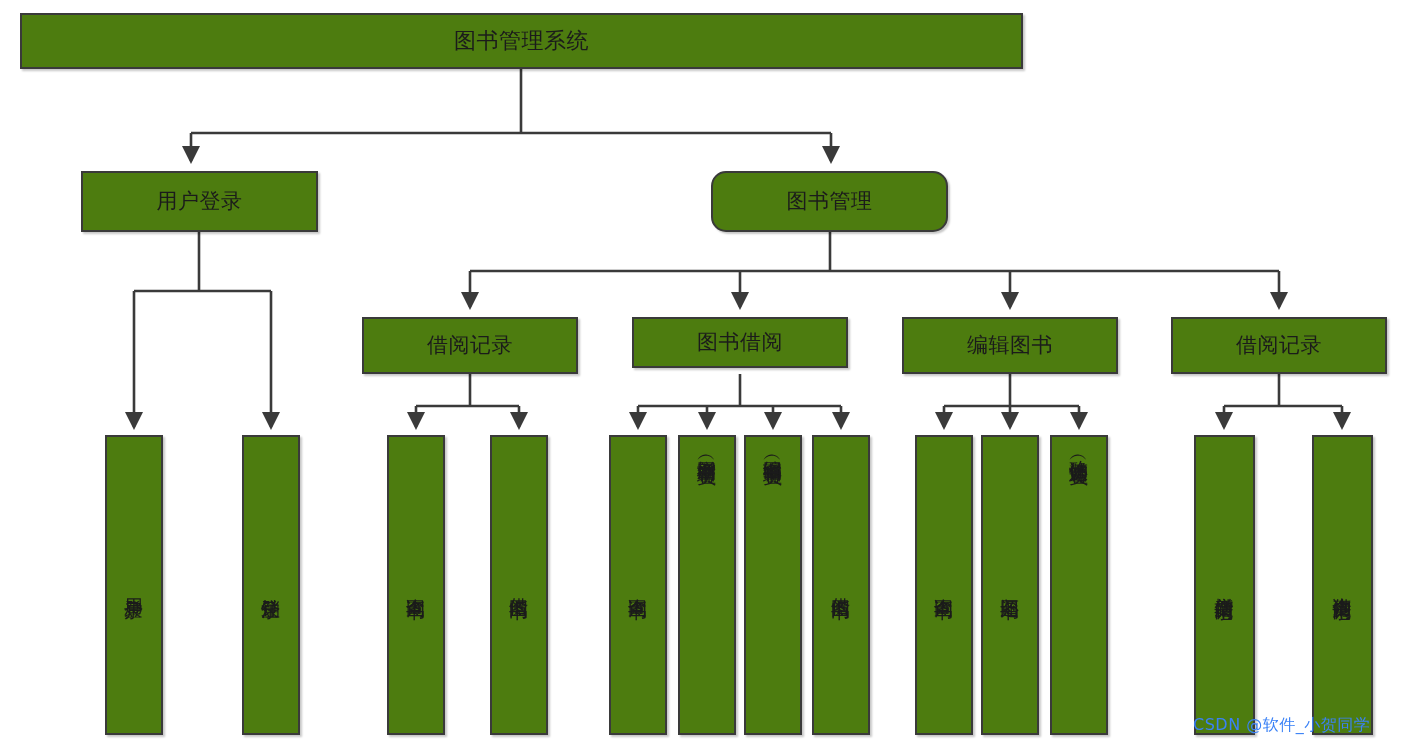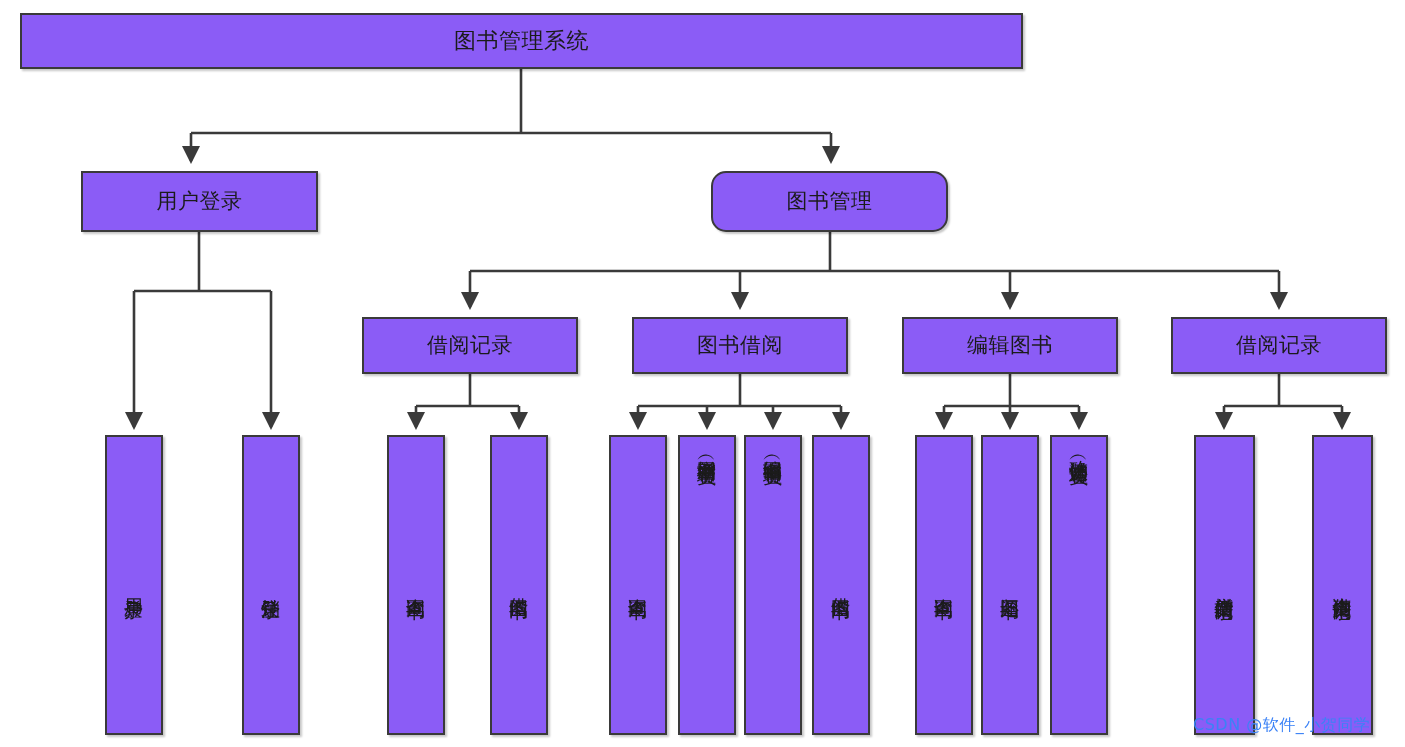--- a/index.html
+++ b/index.html
@@ -22,21 +22,21 @@
     position: absolute;
     left: 0;
     top: 0;
     width: 1405px;
     height: 747px;
     pointer-events: none;
   }
   .node {
     position: absolute;
     box-sizing: border-box;
-    background: #8b5cf6;
+    background: #4d7c0f;
     border: 2px solid #3a3a3a;
     box-shadow: 2px 2px 2px rgba(0,0,0,0.22);
     display: flex;
     align-items: center;
     justify-content: center;
     color: #1b1b1b;
     z-index: 2;
   }
   .node .label {
     display: block;
@@ -139,21 +139,21 @@
   <div class="node horiz" style="left:81px; top:171px; width:237px; height:61px;">
     <span class="label">用户登录</span>
   </div>
   <div class="node horiz" style="left:711px; top:171px; width:237px; height:61px;border-radius:15px;">
     <span class="label">图书管理</span>
   </div>
 
   <div class="node horiz" style="left:362px; top:317px; width:216px; height:57px;">
     <span class="label">借阅记录</span>
   </div>
-  <div class="node horiz" style="left:632px; top:317px; width:216px; height:57px;">
+  <div class="node horiz" style="left:632px; top:317px; width:216px; height:51px;">
     <span class="label">图书借阅</span>
   </div>
   <div class="node horiz" style="left:902px; top:317px; width:216px; height:57px;">
     <span class="label">编辑图书</span>
   </div>
   <div class="node horiz" style="left:1171px; top:317px; width:216px; height:57px;">
     <span class="label">借阅记录</span>
   </div>
 
   <div class="node vert" style="left:105px; top:435px; width:58px; height:300px;">

